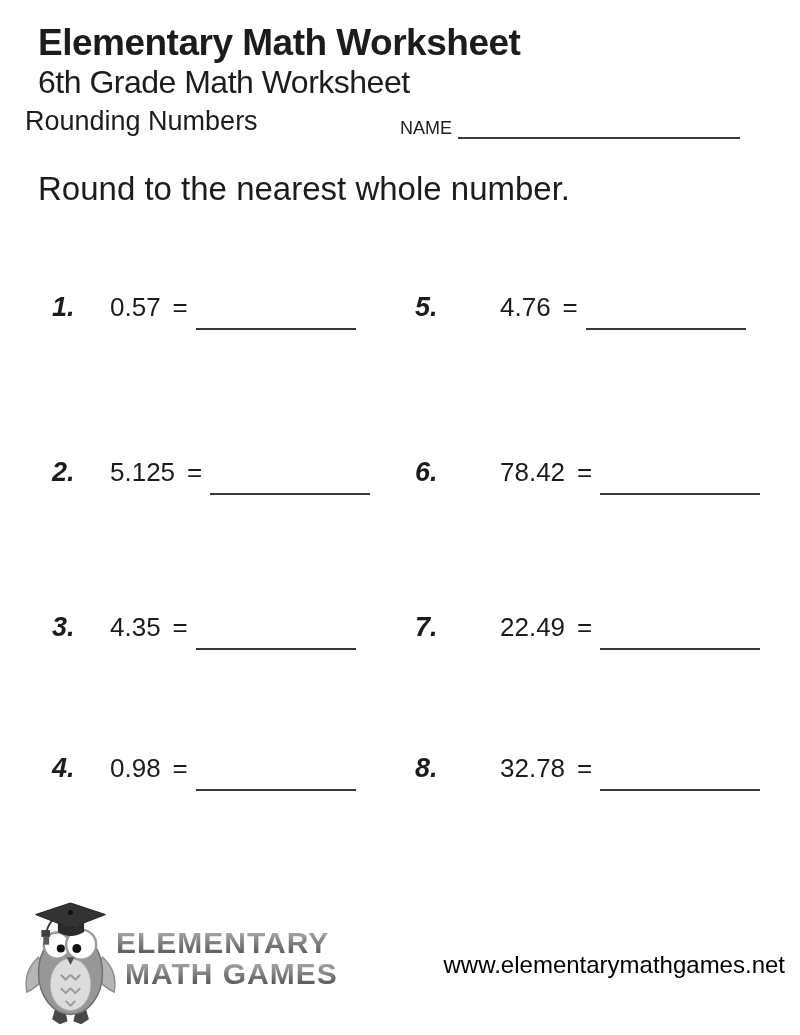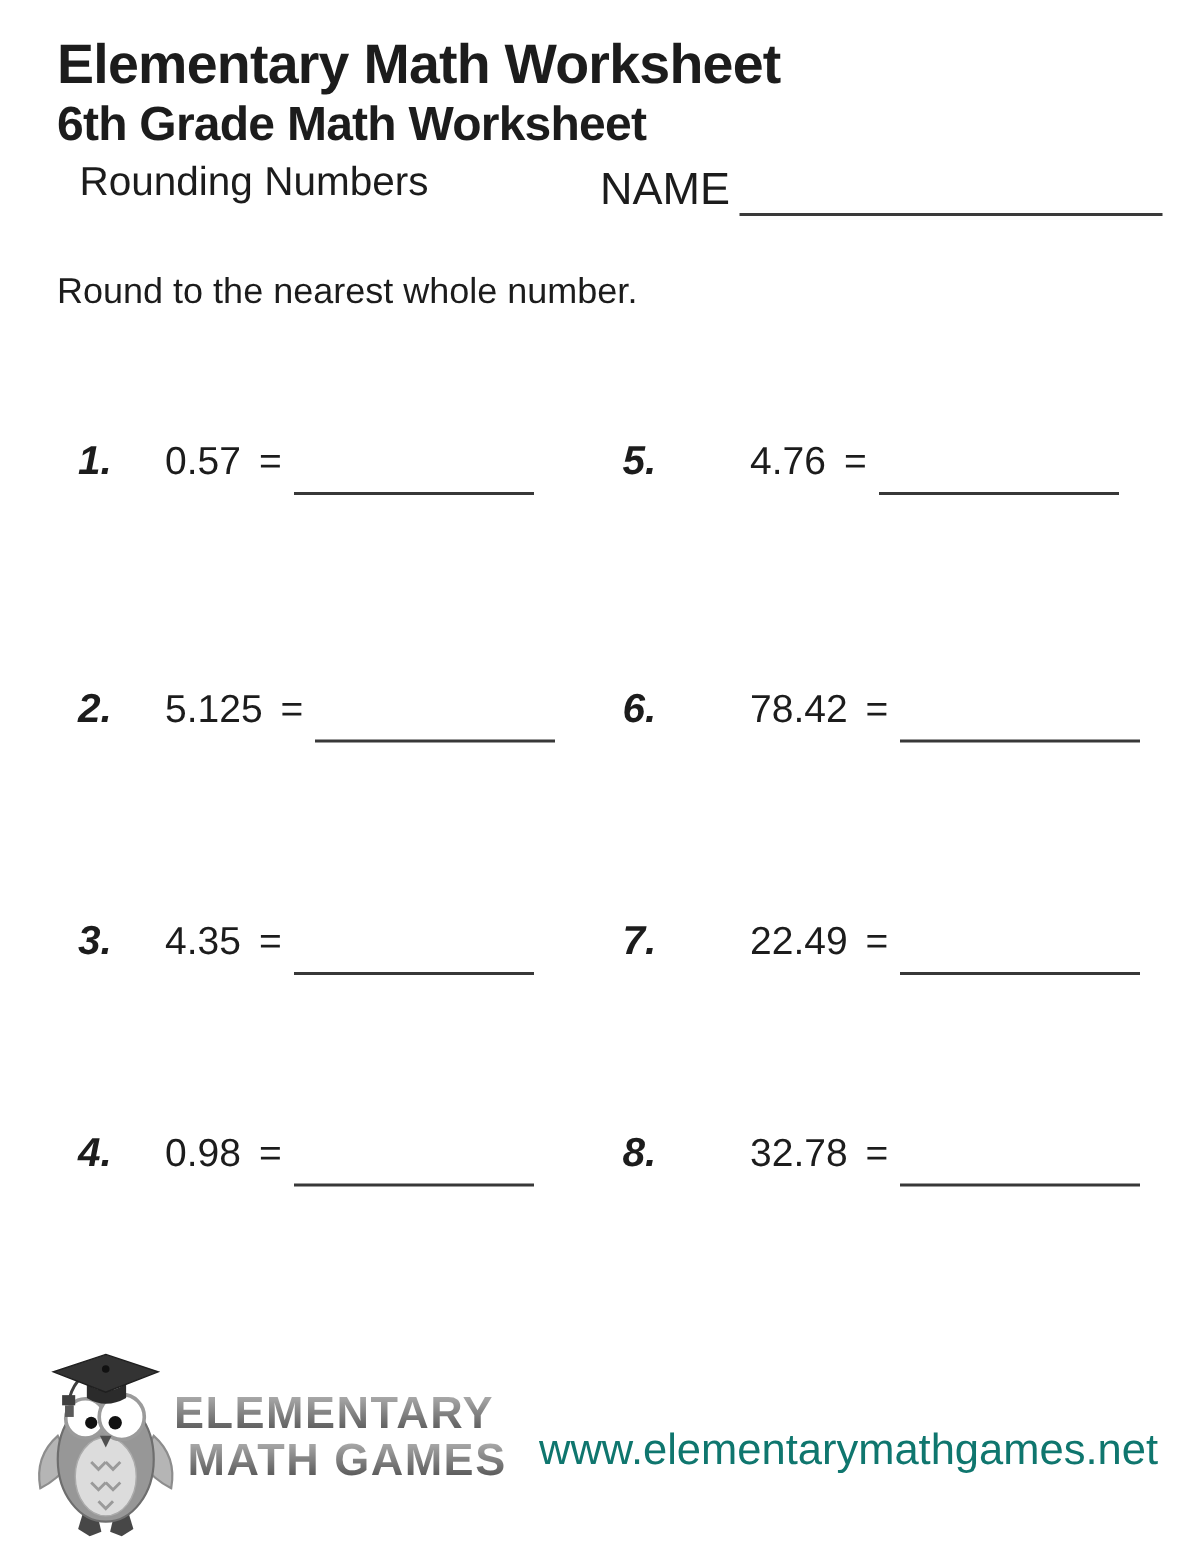--- a/index.html
+++ b/index.html
@@ -4,25 +4,25 @@
 <style>
   html,body { margin:0; padding:0; background:#fff; }
   .page {
     position:relative; width:800px; height:1035px; background:#ffffff;
     font-family:"Liberation Sans", sans-serif; color:#1c1c1c; overflow:hidden;
   }
   .abs { position:absolute; }
 
   
   .title    { left:38px; top:22px;  font-size:37px; font-weight:700; letter-spacing:-0.5px; }
-  .subtitle { left:38px; top:64px;  font-size:32px; font-weight:700; letter-spacing:-0.5px; }
-  .topic    { left:53px; top:106px; font-size:27px; font-weight:400; }
-  .nameblock{ left:400px; top:110px; font-size:30px; display:flex; align-items:flex-end; }
+  .subtitle { left:38px; top:64px;  font-size:32px; font-weight:400; letter-spacing:-0.5px; }
+  .topic    { left:25px; top:106px; font-size:27px; font-weight:400; }
+  .nameblock{ left:400px; top:110px; font-size:18px; display:flex; align-items:flex-end; }
   .nameline { display:inline-block; width:282px; height:27px; border-bottom:2px solid #3a3a3a; margin-left:6px; }
-  .instructions { left:38px; top:181px; font-size:24px; }
+  .instructions { left:38px; top:170px; font-size:33px; }
 
   
   .prob { position:absolute; display:flex; align-items:baseline; font-size:26px; }
   .pnum { font-weight:700; font-style:italic; font-size:27px; }
   .c1 { left:52px; }  .c1 .pnum { width:58px; }
   .c2 { left:415px; } .c2 .pnum { width:85px; }
   .r1 { top:292px; } .r2 { top:457px; } .r3 { top:612px; } .r4 { top:753px; }
   .peq { margin-left:12px; }
   .blank { width:160px; height:36px; border-bottom:2.5px solid #383838; margin-left:8px; align-self:flex-start; }
 
@@ -30,21 +30,21 @@
   .owl { left:22px; top:901px; }
   .logo-text { left:116px; top:928px; line-height:1.02; font-weight:700; font-size:30px; letter-spacing:1px; }
   .logo-text div { color:#7b7b7b; }
   .logo-line2 { margin-left:9px; }
   @supports ((-webkit-background-clip: text) or (background-clip: text)) {
     .logo-text div {
       background:linear-gradient(180deg,#a9a9a9 10%,#4e4e4e 95%);
       -webkit-background-clip:text; background-clip:text; color:transparent;
     }
   }
-  .website { right:28px; top:951px; font-size:29px; color:#0f766e; }
+  .website { right:15px; top:951px; font-size:24px; color:#000000; }
 </style>
 </head>
 <body>
 
 <div class="page">
 
   <div class="abs title">Elementary Math Worksheet</div>
   <div class="abs subtitle">6th Grade Math Worksheet</div>
   <div class="abs topic">Rounding Numbers</div>
 

